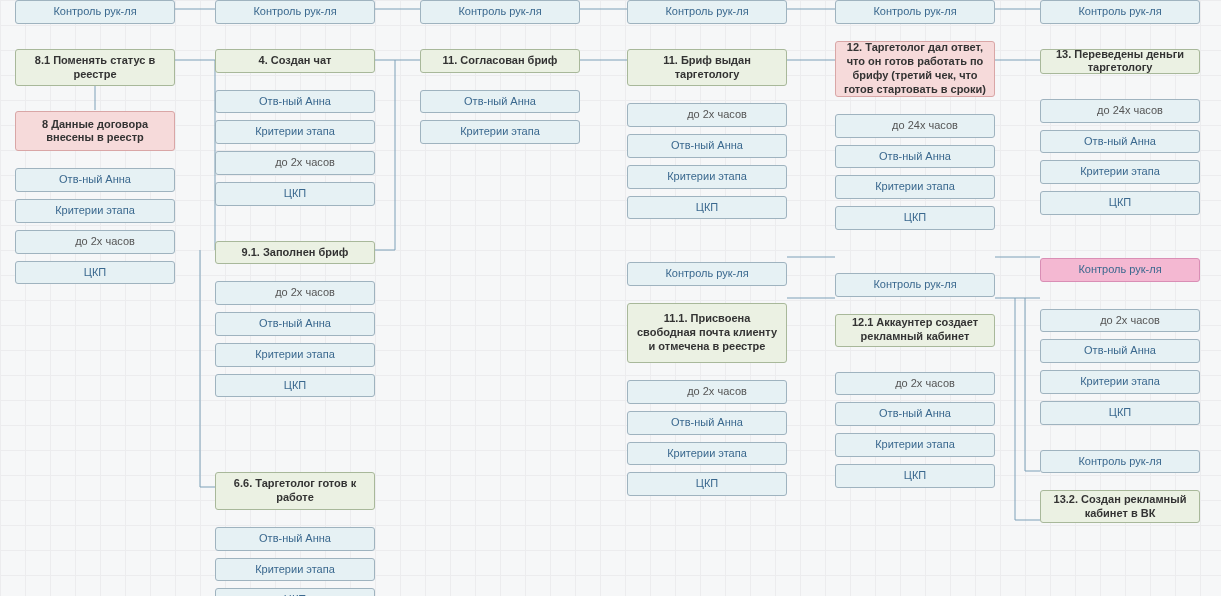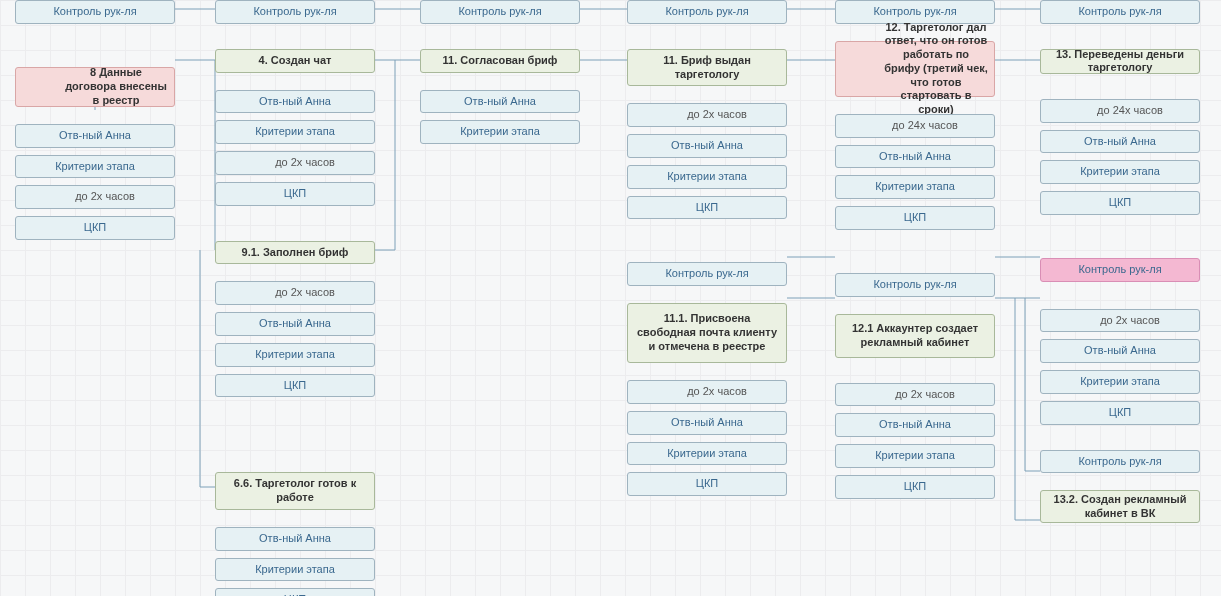--- a/index.html
+++ b/index.html
@@ -42,21 +42,20 @@
     background: #ebf1e3;
     color: #333;
     font-weight: 600;
     border-color: #a8b89a;
   }
   .node.pink-light {
     background: #f6dada;
     color: #333;
     font-weight: 600;
     border-color: #d9a6a6;
-    padding-left: 48px;
   }
   .node.pink {
     background: #f4b8d2;
     border-color: #d98eb5;
     color: #3a688e;
   }
   .node.plain {
     color: #555;
     padding-left: 26px;
   }
@@ -101,20 +100,21 @@
 
     <path d="M 1015 298 V 520 H 1040"></path>
 
     <path d="M 1040 471 H 1025 V 298"></path>
   </g>
 </svg>
 
 <div class="col" style="left:15px; top:0;">
   <div class="node">Контроль рук-ля</div>
   <div class="gap"></div>
+  <div class="node header">8.1 Поменять статус в реестре</div>
   <div class="gap"></div>
   <div class="node pink-light" style="height:40px; display:flex; align-items:center; justify-content:center;">8 Данные договора внесены в реестр</div>
   <div class="gap-s"></div>
   <div class="node">Отв-ный Анна</div>
   <div class="node">Критерии этапа</div>
   <div class="node plain">до 2х часов</div>
   <div class="node">ЦКП</div>
 </div>
 
 <div class="col" style="left:215px; top:0;">
@@ -178,21 +178,21 @@
   <div class="node pink-light" style="height:56px; display:flex; align-items:center; justify-content:center;">12. Таргетолог дал ответ, что он готов работать по брифу (третий чек, что готов стартовать в сроки)</div>
   <div class="gap-s"></div>
   <div class="node plain">до 24х часов</div>
   <div class="node">Отв-ный Анна</div>
   <div class="node">Критерии этапа</div>
   <div class="node">ЦКП</div>
   <div class="gap"></div>
     <div class="gap"></div>
   <div class="node">Контроль рук-ля</div>
   <div class="gap-s"></div>
-  <div class="node header" style="height:44px; display:flex; align-items:center; justify-content:center;text-align:center;">12.1 Аккаунтер создает рекламный кабинет</div>
+  <div class="node header" style="height:33px; display:flex; align-items:center; justify-content:center;text-align:center;">12.1 Аккаунтер создает рекламный кабинет</div>
   <div class="gap"></div>
   <div class="node plain">до 2х часов</div>
   <div class="node">Отв-ный Анна</div>
   <div class="node">Критерии этапа</div>
   <div class="node">ЦКП</div>
 </div>
 
 <div class="col" style="left:1040px; top:0;">
   <div class="node">Контроль рук-ля</div>
   <div class="gap"></div>

